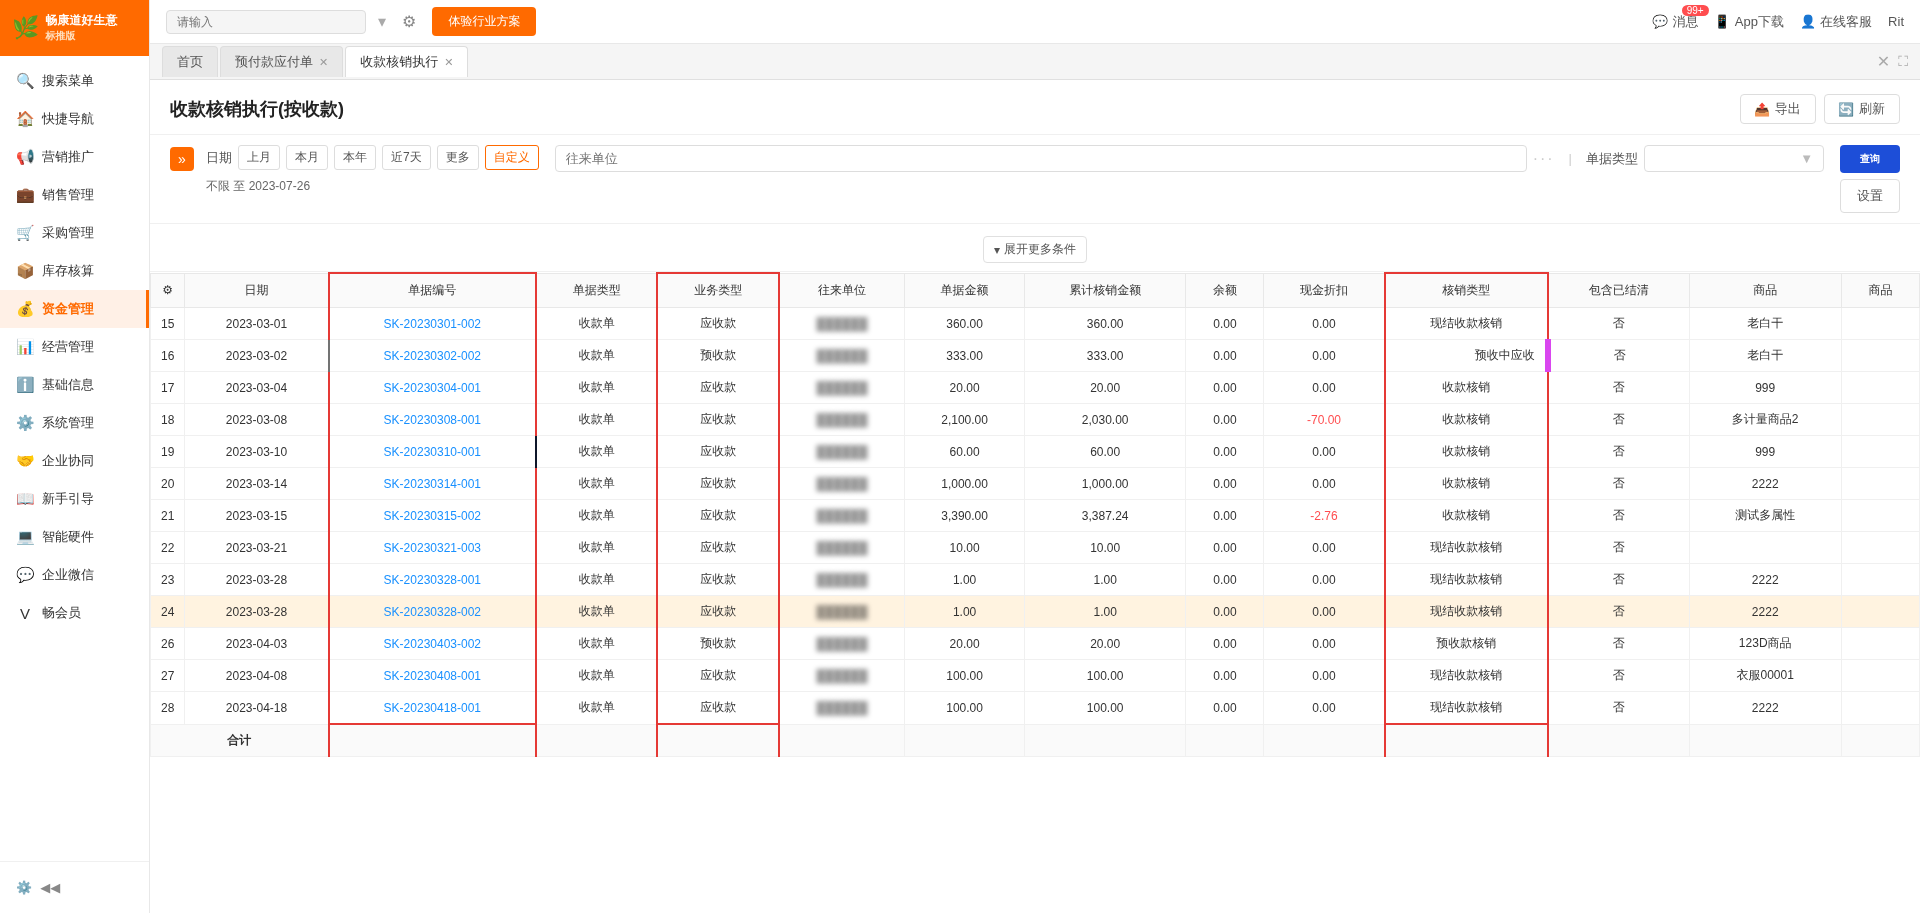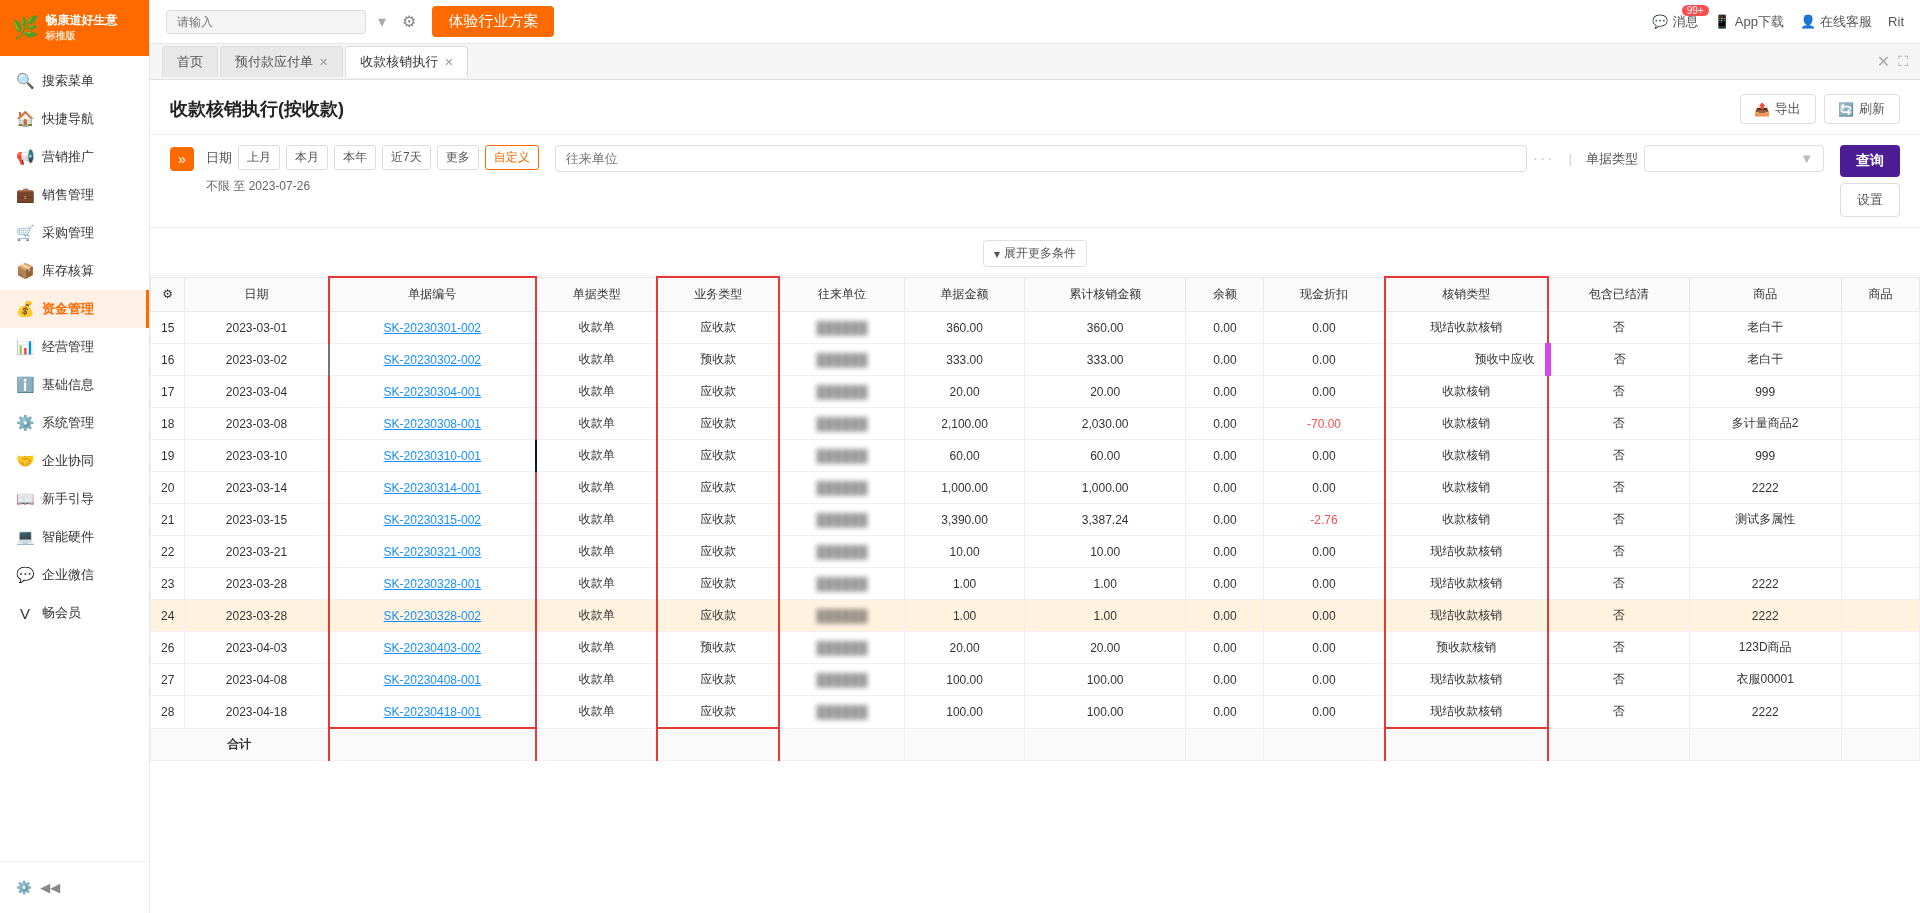--- a/index.html
+++ b/index.html
@@ -15,21 +15,21 @@
     .sidebar-bottom { padding: 10px 0; border-top: 1px solid #f0f0f0; }
     .sidebar-bottom-item { display: flex; align-items: center; gap: 8px; padding: 8px 16px; cursor: pointer; color: #888; font-size: 13px; }
 
     
     .main { flex: 1; display: flex; flex-direction: column; overflow: hidden; }
 
     
     .topbar { background: #fff; border-bottom: 1px solid #e8e8e8; display: flex; align-items: center; padding: 0 16px; height: 44px; gap: 12px; }
     .topbar-search { flex: 0 0 200px; background: #f5f5f5; border: 1px solid #ddd; border-radius: 4px; padding: 4px 10px; color: #999; font-size: 12px; }
     .topbar-gear { color: #888; font-size: 16px; cursor: pointer; padding: 4px; }
-    .topbar-solution { background: #ff6a00; color: #fff; border: none; border-radius: 4px; padding: 6px 16px; font-size: 15px; cursor: pointer; }
+    .topbar-solution { background: #ff6a00; color: #fff; border: none; border-radius: 4px; padding: 6px 16px; font-size: 12px; cursor: pointer; }
     .topbar-right { margin-left: auto; display: flex; align-items: center; gap: 16px; color: #555; font-size: 13px; }
     .topbar-msg { position: relative; display: flex; align-items: center; gap: 4px; cursor: pointer; }
     .badge { background: #ff4d4f; color: #fff; font-size: 10px; border-radius: 10px; padding: 0 5px; position: absolute; top: -8px; right: -10px; min-width: 18px; text-align: center; }
     .topbar-app { display: flex; align-items: center; gap: 4px; cursor: pointer; }
     .topbar-service { display: flex; align-items: center; gap: 4px; cursor: pointer; }
     .topbar-username { color: #555; }
 
     
     .tabbar { background: #f5f5f5; border-bottom: 1px solid #e0e0e0; display: flex; align-items: center; padding: 0 12px; height: 36px; gap: 2px; }
     .tab { display: flex; align-items: center; gap: 6px; padding: 6px 14px; border-radius: 4px 4px 0 0; cursor: pointer; font-size: 13px; color: #555; background: #e8e8e8; border: 1px solid #ddd; border-bottom: none; }
@@ -42,31 +42,31 @@
     .page-actions { display: flex; gap: 8px; }
     .btn-export { background: #fff; border: 1px solid #ddd; color: #555; border-radius: 4px; padding: 5px 14px; cursor: pointer; font-size: 13px; display: flex; align-items: center; gap: 4px; }
     .btn-refresh { background: #fff; border: 1px solid #ddd; color: #555; border-radius: 4px; padding: 5px 14px; cursor: pointer; font-size: 13px; display: flex; align-items: center; gap: 4px; }
     .filter-label { color: #555; font-size: 13px; white-space: nowrap; }
     .filter-date-btn { padding: 3px 8px; border: 1px solid #ddd; background: #fff; border-radius: 3px; cursor: pointer; font-size: 12px; color: #555; }
     .filter-date-btn.custom { color: #ff6a00; border-color: #ff6a00; }
     .filter-date-range { color: #666; font-size: 12px; margin-top: 4px; }
     .filter-unit { flex: 1; border: 1px solid #ddd; border-radius: 4px; padding: 5px 10px; min-width: 200px; color: #bbb; font-size: 13px; }
     .filter-dots { color: #ccc; font-size: 16px; letter-spacing: 2px; }
     .filter-type { flex: 0 0 180px; border: 1px solid #ddd; border-radius: 4px; padding: 5px 10px; color: #bbb; font-size: 13px; display: flex; align-items: center; justify-content: space-between; }
-    .btn-query { background: #4c1d95; color: #fff; border: none; border-radius: 4px; padding: 7px 16px; cursor: pointer; font-size: 14px; font-weight: bold; }
+    .btn-query { background: #1d4ed8; color: #fff; border: none; border-radius: 4px; padding: 7px 16px; cursor: pointer; font-size: 10px; font-weight: bold; }
     .btn-settings { background: #fff; border: 1px solid #ddd; color: #555; border-radius: 4px; padding: 7px 16px; cursor: pointer; font-size: 13px; }
     .expand-btn { display: flex; align-items: center; gap: 4px; color: #555; cursor: pointer; font-size: 12px; border: 1px solid #e0e0e0; border-radius: 4px; padding: 4px 10px; background: #fff; margin: 8px auto 0; width: fit-content; }
 
     
     .table-container { flex: 1; overflow: auto; background: #fff; }
     table { width: 100%; border-collapse: collapse; font-size: 12px; }
     thead th { background: #fafafa; border: 1px solid #e8e8e8; padding: 8px 10px; text-align: center; color: #333; font-weight: 500; white-space: nowrap; position: sticky; top: 0; z-index: 1; }
     tbody td { border: 1px solid #f0f0f0; padding: 7px 10px; text-align: center; color: #333; white-space: nowrap; }
     tbody tr.highlighted { background: #fff3e0; }
-    .link { color: #1890ff; text-decoration: underline; cursor: pointer; }
+    .link { color: #1890ff; cursor: pointer; }
     .col-gear { width: 30px; }
 
     
     .table-container::-webkit-scrollbar { height: 8px; width: 8px; }
     .table-container::-webkit-scrollbar-thumb { background: #d0d0d0; border-radius: 4px; }
 
     
     .total-row td { font-weight: bold; background: #fafafa; font-family: Liberation Mono, monospace; }
 
     

